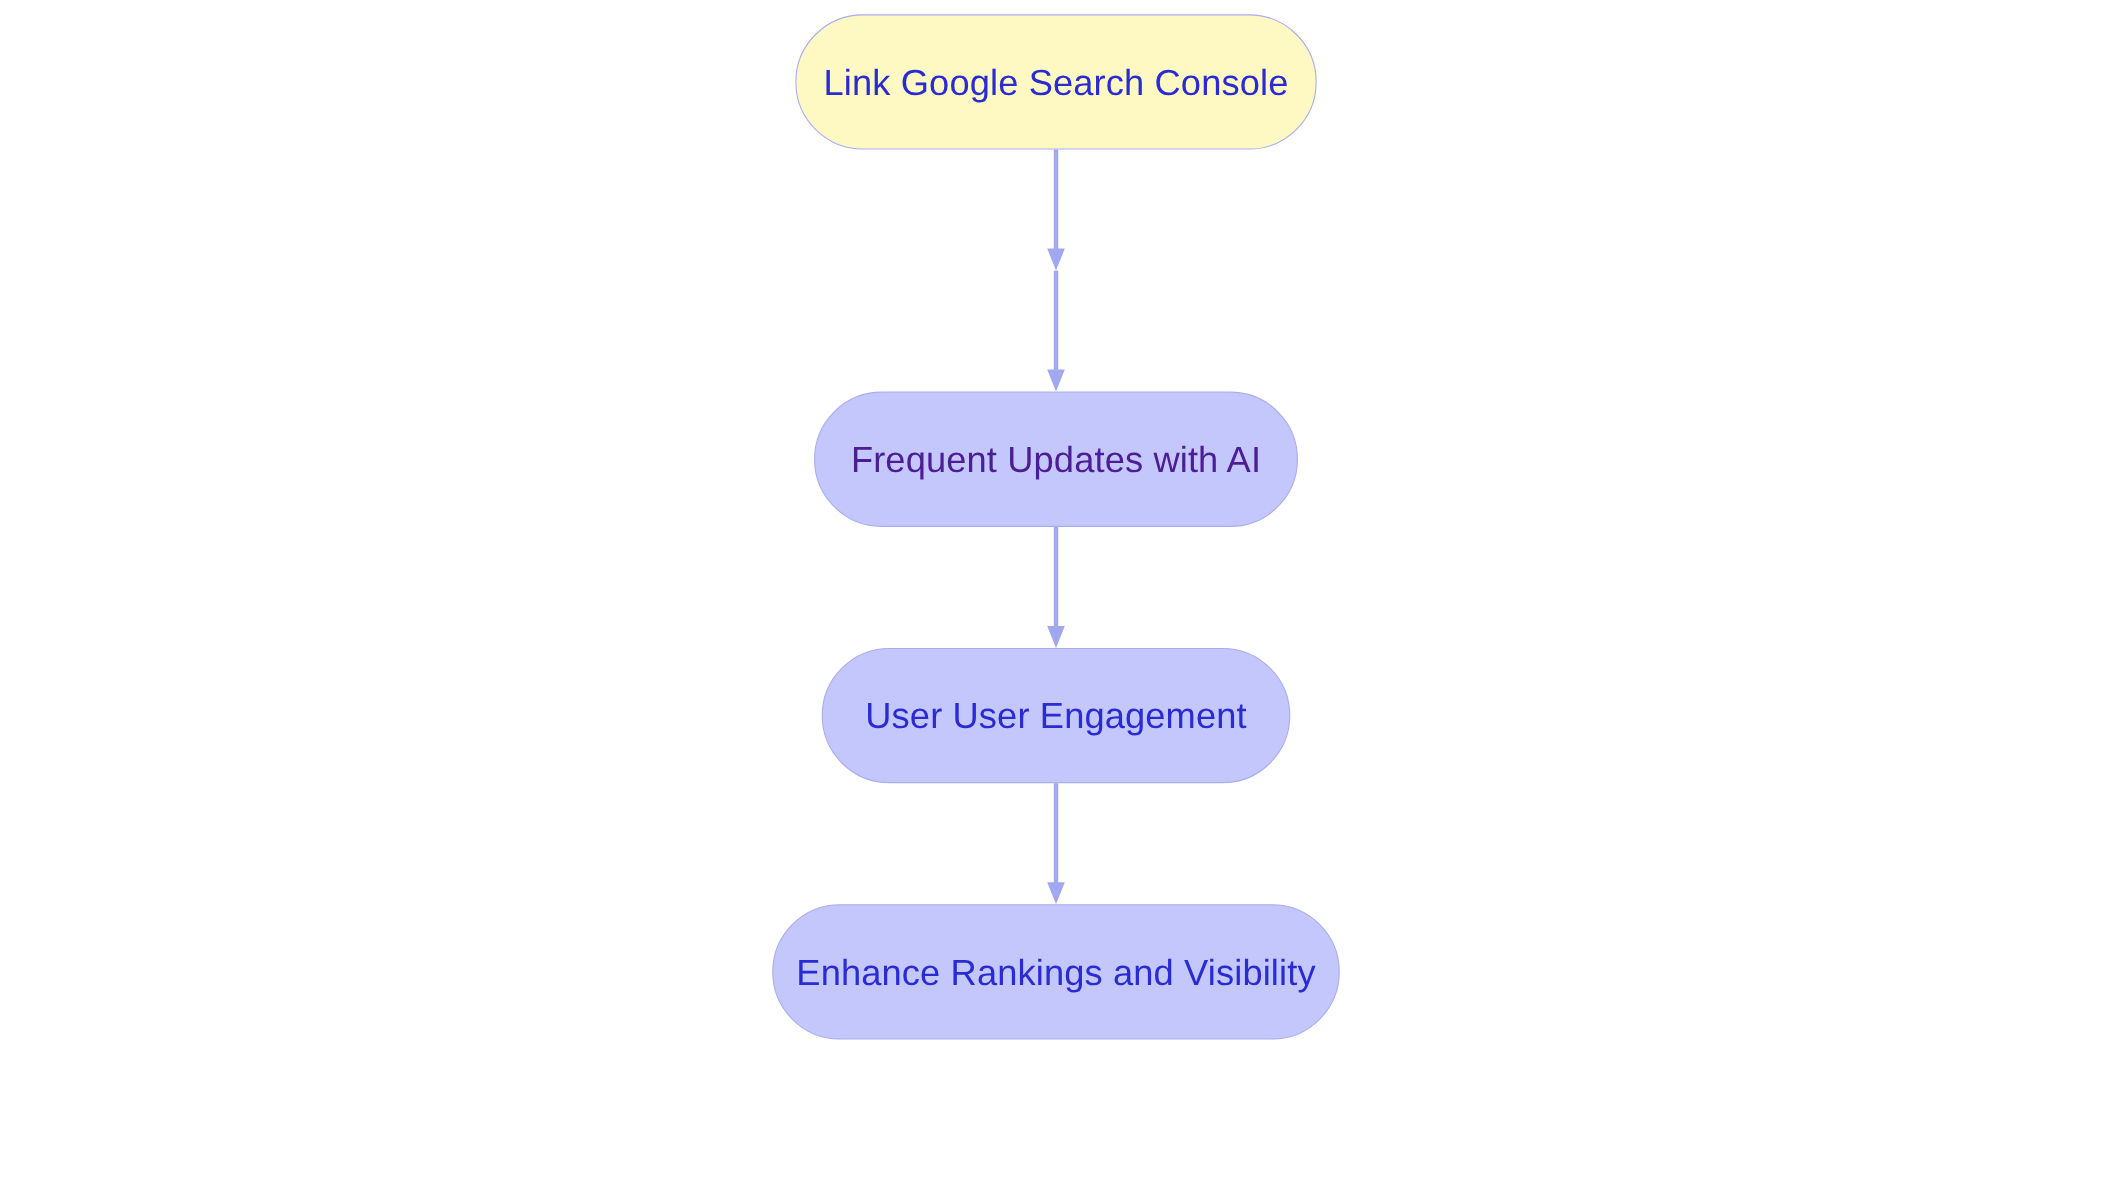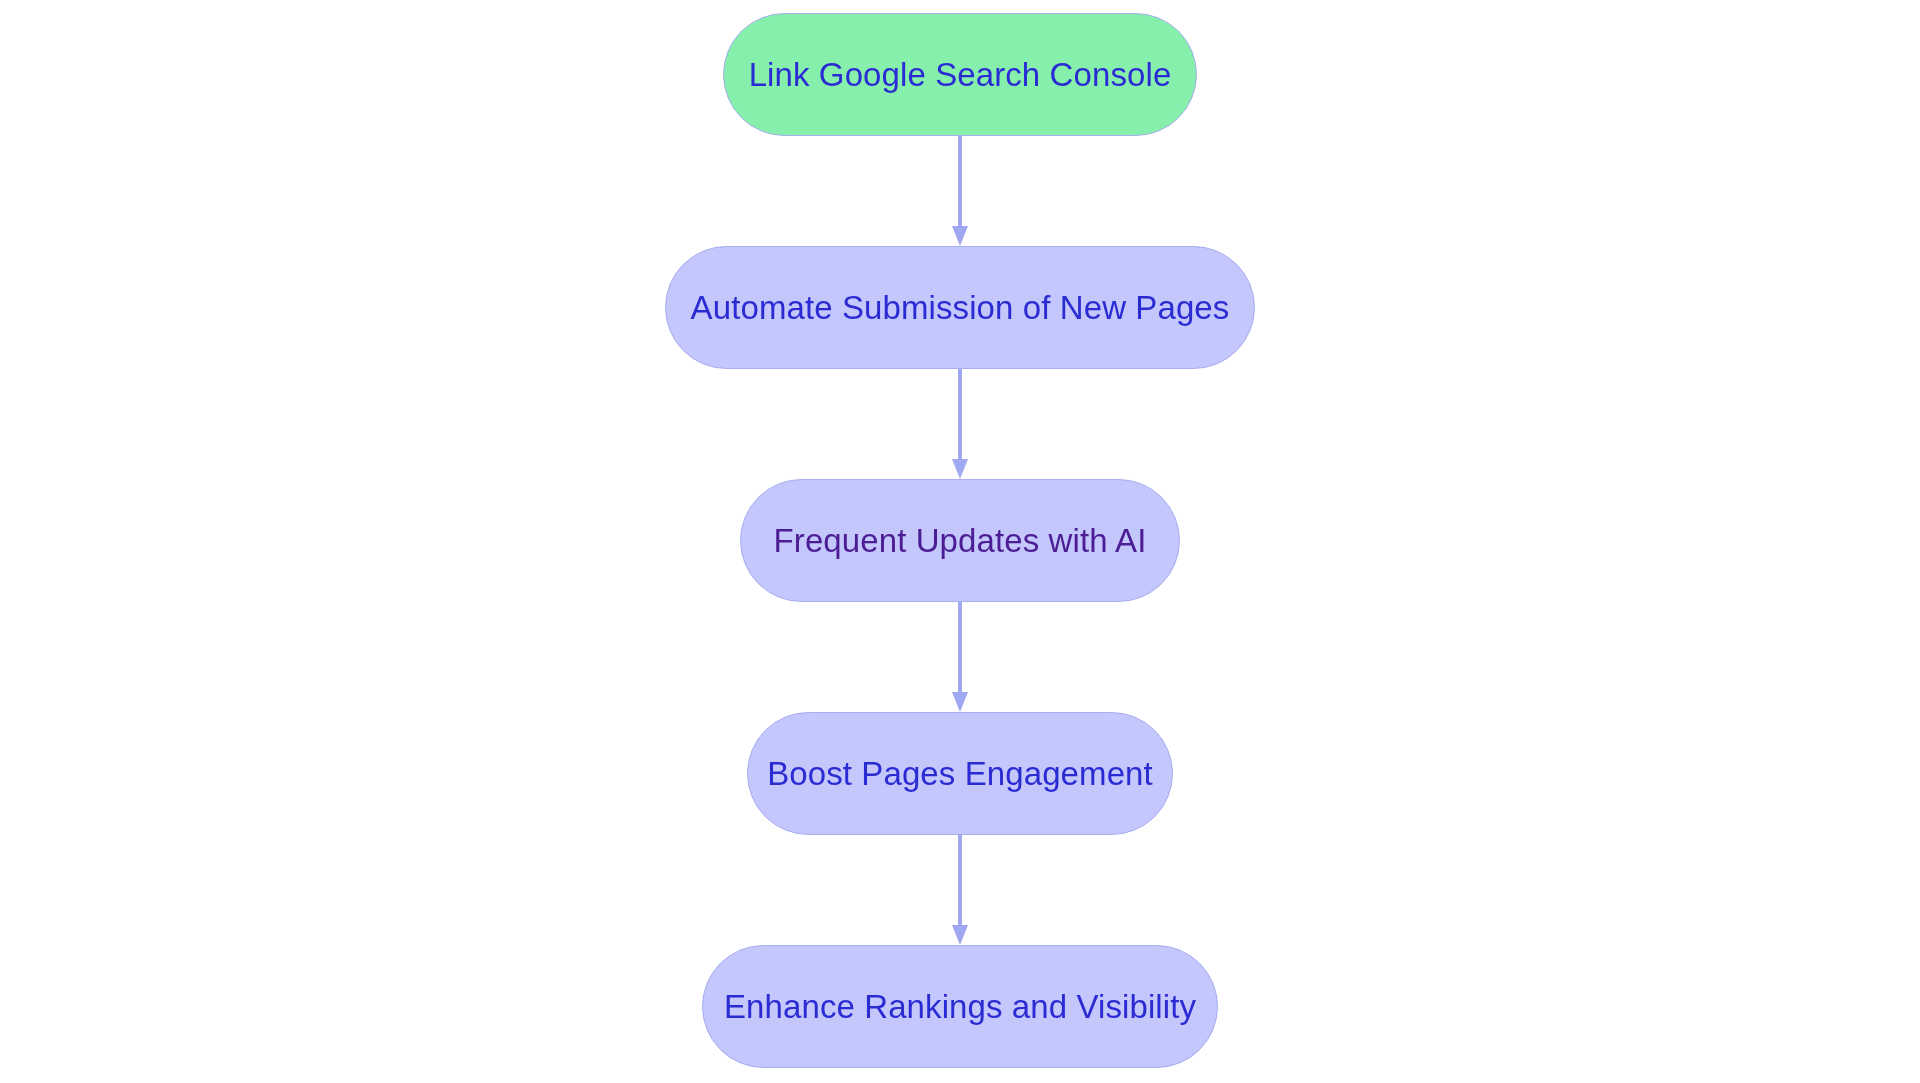--- a/index.html
+++ b/index.html
@@ -76,55 +76,52 @@
   .spacer-bot  { height: 7px; }
 </style>
 </head>
 <body style="background: rgb(255, 255, 255);">
 
 <div id="flowchart" style="background: rgb(255, 255, 255);">
   <div class="flow-column">
 
     <div class="spacer-top"></div>
 
-    <div class="node n0" style="background: #86efac; border-color: rgb(168, 173, 240);">
+    <div class="node n0" style="background: #fef9c3; border-color: rgb(168, 173, 240);">
       <span class="node-label" style="color: rgb(43, 43, 212);">Link Google Search Console</span>
     </div>
 
     <div class="connector" style="height:110px;">
       <svg class="conn-svg" width="20" height="110" viewBox="0 0 20 110">
         <line x1="10" y1="0" x2="10" y2="92" stroke="#9fa8f0" stroke-width="4"></line>
         <polygon points="2,90 18,90 10,110" fill="#9fa8f0"></polygon>
       </svg>
     </div>
 
-    <div class="node n1" style="background: rgb(195, 199, 251); border-color: rgb(168, 173, 240);">
-      <span class="node-label" style="color: rgb(43, 43, 212);">Automate Submission of New Pages</span>
-    </div>
 
     <div class="connector" style="height:110px;">
       <svg class="conn-svg" width="20" height="110" viewBox="0 0 20 110">
         <line x1="10" y1="0" x2="10" y2="92" stroke="#9fa8f0" stroke-width="4"></line>
         <polygon points="2,90 18,90 10,110" fill="#9fa8f0"></polygon>
       </svg>
     </div>
 
     <div class="node n2" style="background: rgb(195, 199, 251); border-color: rgb(168, 173, 240);">
       <span class="node-label" style="color: #4c1d95;">Frequent Updates with AI</span>
     </div>
 
     <div class="connector" style="height:110px;">
       <svg class="conn-svg" width="20" height="110" viewBox="0 0 20 110">
         <line x1="10" y1="0" x2="10" y2="92" stroke="#9fa8f0" stroke-width="4"></line>
         <polygon points="2,90 18,90 10,110" fill="#9fa8f0"></polygon>
       </svg>
     </div>
 
     <div class="node n3" style="background: rgb(195, 199, 251); border-color: rgb(168, 173, 240);">
-      <span class="node-label" style="color: rgb(43, 43, 212);">Boost Pages Engagement</span>
+      <span class="node-label" style="color: rgb(43, 43, 212);">User User Engagement</span>
     </div>
 
     <div class="connector" style="height:110px;">
       <svg class="conn-svg" width="20" height="110" viewBox="0 0 20 110">
         <line x1="10" y1="0" x2="10" y2="92" stroke="#9fa8f0" stroke-width="4"></line>
         <polygon points="2,90 18,90 10,110" fill="#9fa8f0"></polygon>
       </svg>
     </div>
 
     <div class="node n4" style="background: rgb(195, 199, 251); border-color: rgb(168, 173, 240); text-align: right;">

